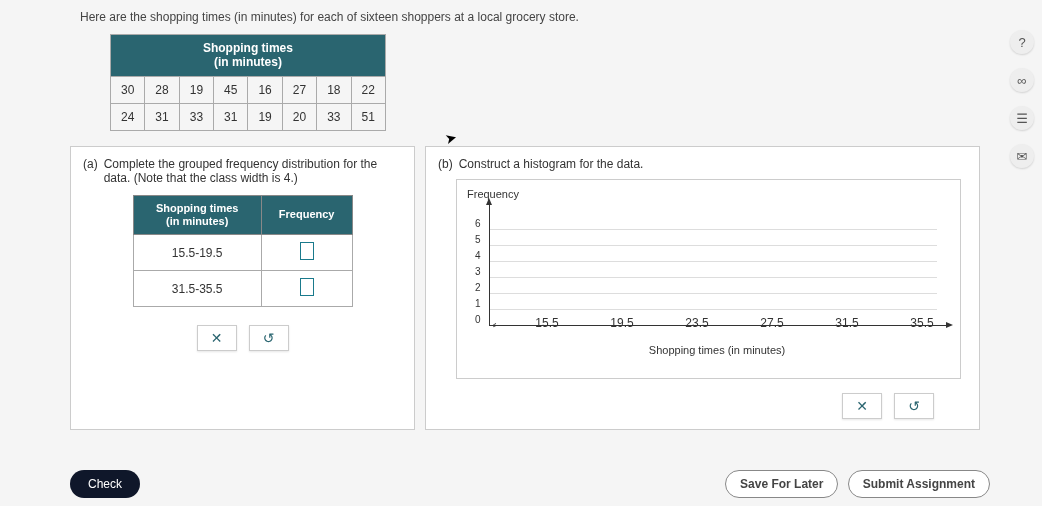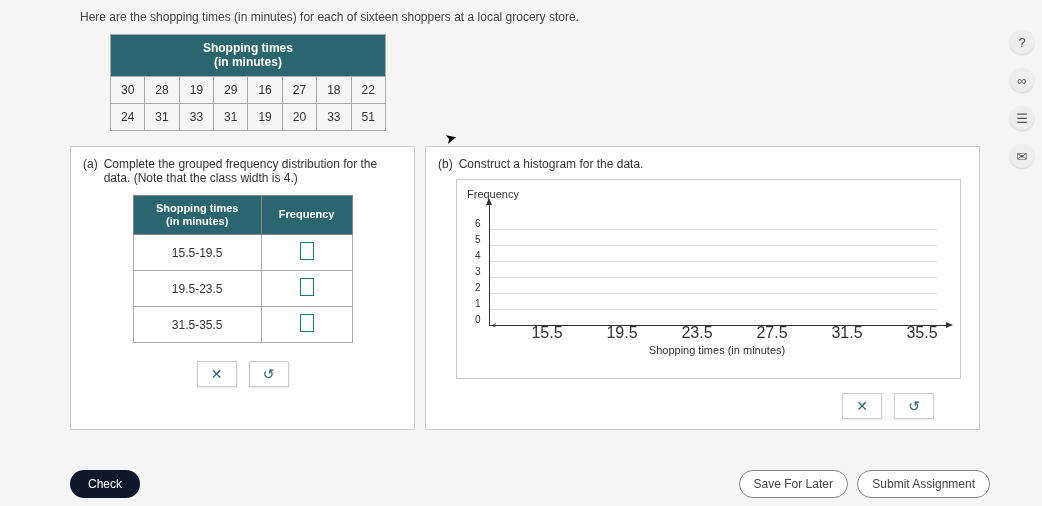--- a/index.html
+++ b/index.html
@@ -167,22 +167,22 @@
       background: #ddd;
     }
     .y-tick {
       position: absolute;
       left: -2px;
       font-size: 10px;
       transform: translateY(-50%);
     }
     .x-tick {
       position: absolute;
-      bottom: 2px;
-      font-size: 16px;
+      bottom: 14px;
+      font-size: 12px;
       transform: translateX(-50%);
       margin-top: 29px;
     }
     .x-label {
       position: absolute;
       bottom: -12px;
       left: 50%;
       transform: translateX(-50%);
       font-size: 11px;
       text-align: center;
@@ -204,20 +204,21 @@
       background: #0f172a;
       color: #fff;
       padding: 7px 18px;
       border-radius: 15px;
       cursor: pointer;
       font-size: 12px;
     }
     .bottom-right {
       float: right;
       text-align: left;
+      font-weight: bold;
     }
     .pill-btn {
       display: inline-block;
       border: 1px solid #888;
       padding: 6px 14px;
       border-radius: 14px;
       cursor: pointer;
       background: #fff;
       color: #444;
       font-size: 12px;
@@ -271,21 +272,21 @@
     <tbody>
         <tr>
           <td colspan="8" class="data-table-header">
       <span>Shopping times</span><br><span>(in minutes)</span>
     </td>
         </tr>
     <tr>
       <td>30</td>
           <td>28</td>
           <td>19</td>
-          <td>29</td>
+          <td>45</td>
           <td>16</td>
           <td>27</td>
           <td>18</td>
           <td>22</td>
     </tr>
     <tr>
       <td>24</td>
           <td>31</td>
           <td>33</td>
           <td>31</td>
@@ -305,24 +306,20 @@
         <span>Complete the grouped frequency distribution for the data. (Note that the class width is 4.)</span>
       </div>
       <table class="freq-table">
         <tbody>
             <tr>
           <th><span>Shopping times</span><br><span>(in minutes)</span></th>
           <th>Frequency</th>
         </tr>
         <tr>
               <td>15.5-19.5</td>
-              <td><span class="freq-input"></span></td>
-            </tr>
-        <tr>
-              <td>19.5-23.5</td>
               <td><span class="freq-input"></span></td>
             </tr>
         <tr>
               <td>31.5-35.5</td>
               <td><span class="freq-input"></span></td>
             </tr>
       </tbody>
         </table>
       <div class="mini-btns">
         <div class="mini-btn">✕</div>

